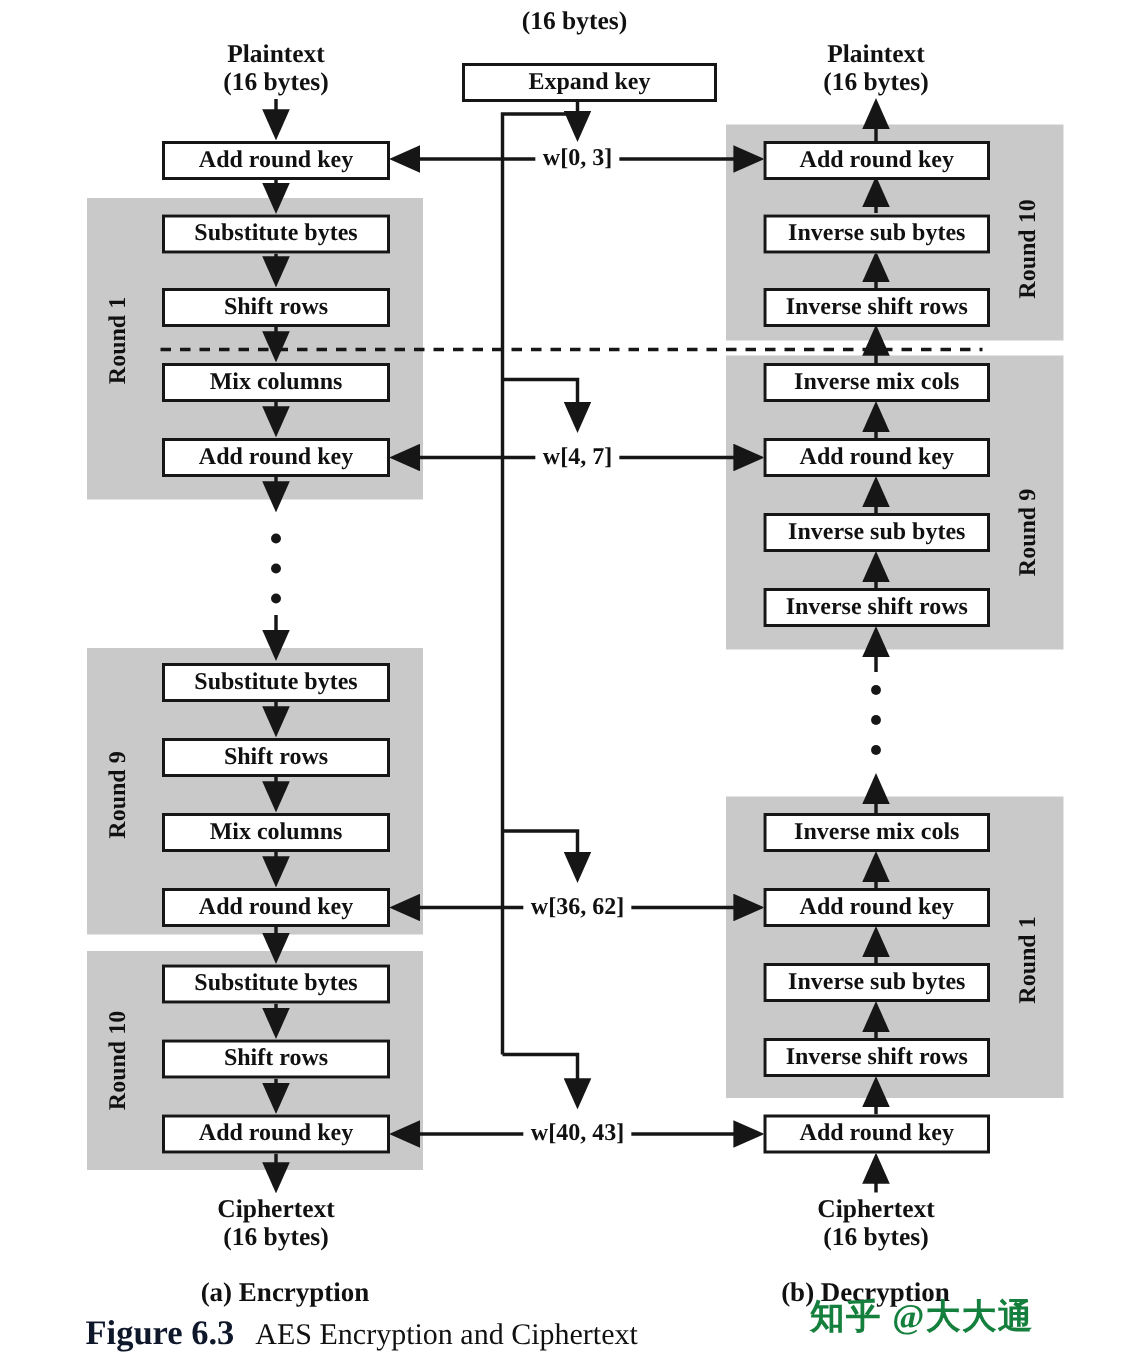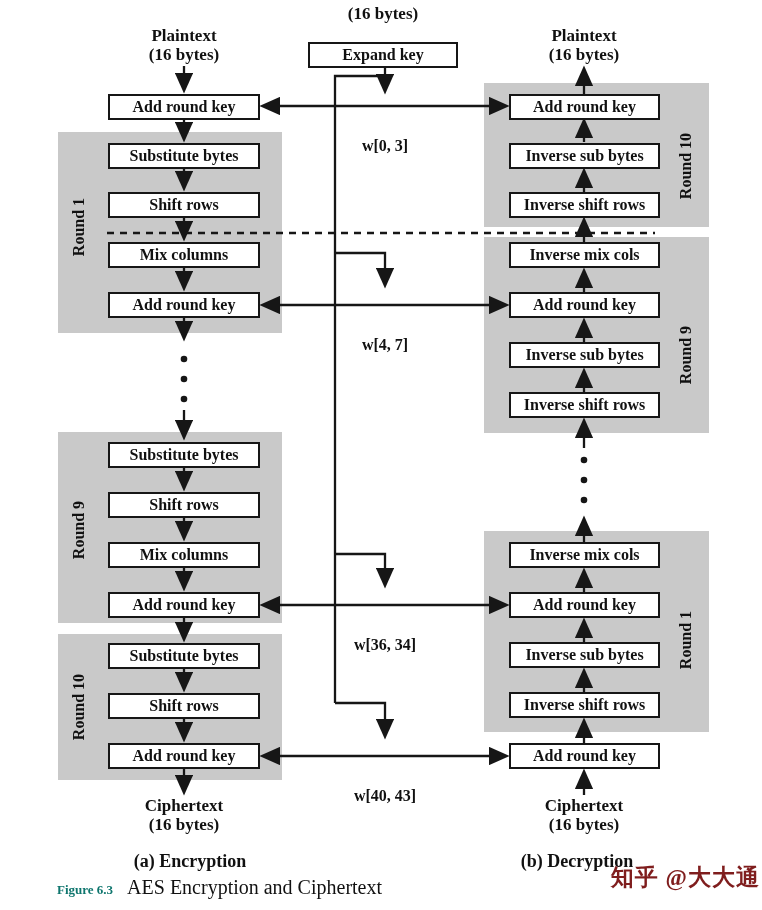--- a/index.html
+++ b/index.html
@@ -8,26 +8,26 @@
   .panel{position:absolute;background:#c9c9c9;z-index:1;}
   #connectors{position:absolute;left:0;top:0;z-index:2;}
   .box{position:absolute;box-sizing:border-box;z-index:3;background:#fff;border:2px solid #161616;
        width:152px;height:26px;text-align:center;font-weight:bold;font-size:16px;line-height:22px;}
   .box.dec{width:151px;}
   .nodelabel{position:absolute;z-index:3;width:200px;text-align:center;font-weight:bold;
              font-size:17px;line-height:19px;}
   .vlabel{position:absolute;z-index:3;width:110px;height:20px;text-align:center;font-weight:bold;
           font-size:16px;line-height:20px;transform:rotate(-90deg);}
   .wlabel{position:absolute;z-index:3;transform:translateX(-50%);background:#fff;padding:0 5px;
-          font-weight:bold;font-size:16px;line-height:22px;white-space:nowrap;margin-top:40px;}
+          font-weight:bold;font-size:16px;line-height:22px;white-space:nowrap;}
   .seccaption{position:absolute;z-index:3;width:220px;text-align:center;font-weight:bold;font-size:18px;}
   #figcaption{position:absolute;z-index:3;left:57px;top:876px;white-space:nowrap;font-size:20px;}
-  #figcaption .figlabel{color:#0f766e;font-weight:bold;margin-right:14px;font-size:13px;}
-  #watermark{position:absolute;z-index:3;left:540px;top:862px;width:220px;text-align:right;
-             color:#7f1d1d;font-size:23px;font-weight:bold;letter-spacing:1px;}
+  #figcaption .figlabel{color:#0f172a;font-weight:bold;margin-right:14px;font-size:23px;}
+  #watermark{position:absolute;z-index:3;left:540px;top:862px;width:220px;
+             color:#15803d;font-size:23px;font-weight:bold;letter-spacing:1px;}
 </style>
 </head>
 <body>
 
 <div id="stage">
 
   <div class="panel" style="left:58px;top:132px;width:224px;height:201px;"></div>
   <div class="panel" style="left:58px;top:432px;width:224px;height:191px;"></div>
   <div class="panel" style="left:58px;top:634px;width:224px;height:146px;"></div>
   <div class="panel" style="left:484px;top:83px;width:225px;height:144px;"></div>
@@ -109,25 +109,25 @@
     <span style="display:block">(16 bytes)</span>
   </div>
   <div class="nodelabel" style="left:283px;top:4px;">
     <span style="display:block">(16 bytes)</span>
   </div>
   <div class="nodelabel" style="left:484px;top:26px;">
     <span style="display:block">Plaintext</span>
     <span style="display:block">(16 bytes)</span>
   </div>
 
-  <div class="box" style="left:308px;top:42px;width:150px;">Expand key</div>
+  <div class="box" style="left:308px;top:42px;width:170px;">Expand key</div>
 
   <div class="wlabel" style="left:385px;top:95px;">w[0, 3]</div>
   <div class="wlabel" style="left:385px;top:294px;">w[4, 7]</div>
-  <div class="wlabel" style="left:385px;top:594px;">w[36, 34]</div>
+  <div class="wlabel" style="left:385px;top:594px;">w[36, 62]</div>
   <div class="wlabel" style="left:385px;top:745px;text-align:right;">w[40, 43]</div>
 
   <div class="box" style="left:108px;top:94px;">Add round key</div>
   <div class="box" style="left:108px;top:143px;">Substitute bytes</div>
   <div class="box" style="left:108px;top:192px;">Shift rows</div>
   <div class="box" style="left:108px;top:242px;">Mix columns</div>
   <div class="box" style="left:108px;top:292px;">Add round key</div>
   <div class="box" style="left:108px;top:442px;">Substitute bytes</div>
   <div class="box" style="left:108px;top:492px;">Shift rows</div>
   <div class="box" style="left:108px;top:542px;">Mix columns</div>

